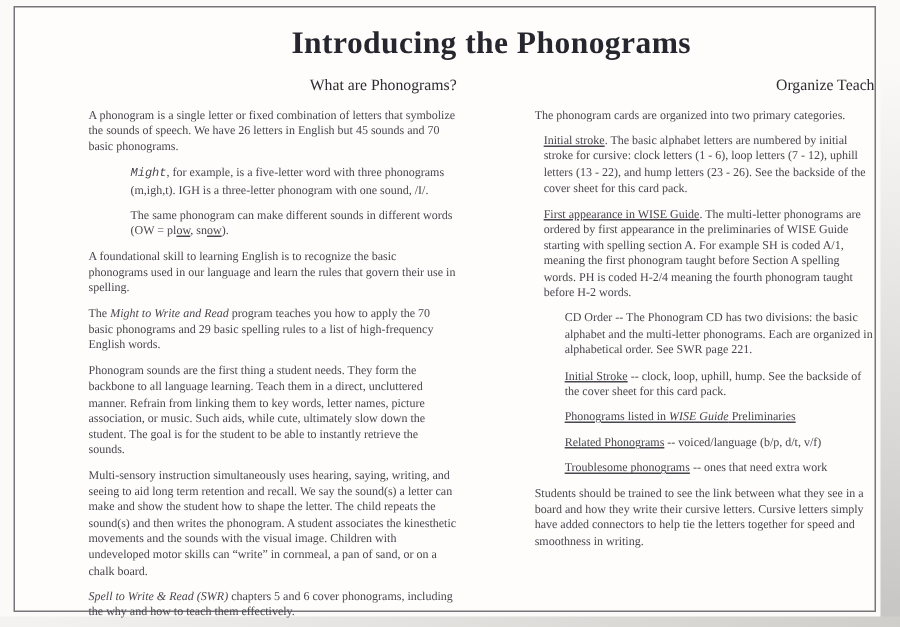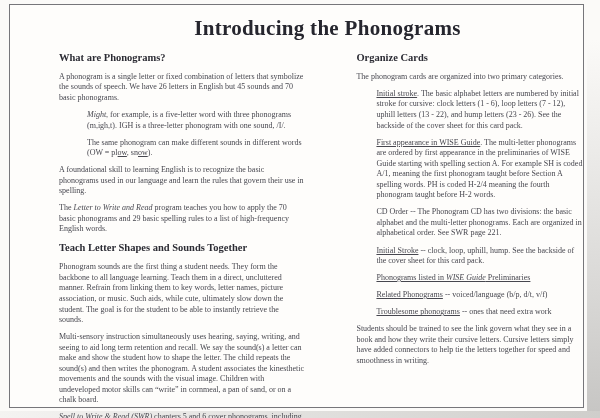--- a/index.html
+++ b/index.html
@@ -20,61 +20,60 @@
   .title{
     margin:11px 0 4px;text-align:center;
     font-size:21px;font-weight:bold;color:#26262e;
     transform:translateX(31px);letter-spacing:.3px;
   }
   .cols{display:flex;align-items:flex-start;}
   .col{color:#47474f;font-size:8px;line-height:1.32;text-align:left;}
   .col-left{width:247px;margin-left:49px;}
   .col-right{width:228px;margin-left:52px;}
   .sec-head{
-    margin:6px 0 7px;text-align:left;
-    font-size:10.5px;font-weight:bold;color:#2c2c34;
+    margin:6px 0 7px;text-align:right;
+    font-size:10.5px;font-weight:normal;color:#2c2c34;
   }
   .p{margin:0 0 6.5px;}
   .indent{margin-left:28px;}
-  .indent-r{margin-left:20px;}
+  .indent-r{margin-left:6px;}
   .item{margin:0 0 6.5px 20px;}
 </style>
 </head>
 <body>
 
 <div class="scan">
   <div class="edge-right"></div>
   <div class="edge-bottom"></div>
 
   <div class="page">
     <h1 class="title">Introducing the Phonograms</h1>
 
     <div class="cols">
 
       <div class="col col-left">
         <h2 class="sec-head">What are Phonograms?</h2>
         <p class="p"><span>A phonogram is a single letter or fixed combination of letters that symbolize the sounds of speech.  We have 26 letters in English but 45 sounds and 70 basic phonograms.</span></p>
-        <p class="p indent"><span style="font-style: italic;">Might</span><span>, for example, is a five-letter word with three phonograms (m,igh,t).  IGH is a three-letter phonogram with one sound, /I/.</span></p>
+        <p class="p indent"><span style="font-style: italic; font-family: Liberation Mono, monospace;">Might</span><span>, for example, is a five-letter word with three phonograms (m,igh,t).  IGH is a three-letter phonogram with one sound, /I/.</span></p>
         <p class="p indent"><span>The same phonogram can make different sounds in different words (OW = pl</span><span style="text-decoration: underline;">ow</span><span>, sn</span><span style="text-decoration: underline;">ow</span><span>).</span></p>
         <p class="p"><span>A foundational skill to learning English is to recognize the basic phonograms used in our language and learn the rules that govern their use in spelling.</span></p>
-        <p class="p"><span>The </span><span style="font-style: italic;">Letter to Write and Read</span><span> program teaches you how to apply the 70 basic phonograms and 29 basic spelling rules to a list of high-frequency English words.</span></p>
-        <h2 class="sec-head">Teach Letter Shapes and Sounds Together</h2>
+        <p class="p"><span>The </span><span style="font-style: italic;">Might to Write and Read</span><span> program teaches you how to apply the 70 basic phonograms and 29 basic spelling rules to a list of high-frequency English words.</span></p>
         <p class="p"><span>Phonogram sounds are the first thing a student needs. They form the backbone to all language learning. Teach them in a direct, uncluttered manner. Refrain from linking them to key words, letter names, picture association, or music.  Such aids, while cute, ultimately slow down the student. The goal is for the student to be able to instantly retrieve the sounds.</span></p>
         <p class="p"><span>Multi-sensory instruction simultaneously uses hearing, saying, writing, and seeing to aid long term retention and recall.  We say the sound(s) a letter can make and show the student how to shape the letter. The child repeats the sound(s) and then writes the phonogram.  A student associates the kinesthetic movements and the sounds with the visual image. Children with undeveloped motor skills can “write” in cornmeal, a pan of sand, or on a chalk board.</span></p>
         <p class="p"><span style="font-style: italic;">Spell to Write &amp; Read (SWR)</span><span> chapters 5 and 6 cover phonograms, including the why and how to teach them effectively.</span></p>
       </div>
 
       <div class="col col-right">
-        <h2 class="sec-head">Organize Cards</h2>
+        <h2 class="sec-head">Organize Teach</h2>
         <p class="p"><span>The phonogram cards are organized into two primary categories.</span></p>
         <p class="p indent-r"><span style="text-decoration: underline;">Initial stroke</span><span>. The basic alphabet letters are numbered by initial stroke for cursive:  clock letters (1 - 6), loop letters (7 - 12), uphill letters (13 - 22), and hump letters (23 - 26).  See the backside of the cover sheet for this card pack.</span></p>
         <p class="p indent-r"><span style="text-decoration: underline;">First appearance in WISE Guide</span><span>. The multi-letter phonograms are ordered by first appearance in the preliminaries of WISE Guide starting with spelling section A.  For example SH is coded A/1, meaning the first phonogram taught before Section A spelling words.  PH is coded H-2/4 meaning the fourth phonogram taught before H-2 words.</span></p>
         <p class="item"><span style="">CD Order</span><span> -- The Phonogram CD has two divisions: the basic alphabet and the multi-letter phonograms.  Each are organized in alphabetical order.  See SWR page 221.</span></p>
         <p class="item"><span style="text-decoration: underline;">Initial Stroke</span><span> -- clock, loop, uphill, hump.  See the backside of the cover sheet for this card pack.</span></p>
         <p class="item"><span style="text-decoration: underline;">Phonograms listed in </span><span style="font-style: italic; text-decoration: underline;">WISE Guide</span><span style="text-decoration: underline;"> Preliminaries</span></p>
         <p class="item"><span style="text-decoration: underline;">Related Phonograms</span><span> -- voiced/language (b/p, d/t, v/f)</span></p>
         <p class="item"><span style="text-decoration: underline;">Troublesome phonograms</span><span> -- ones that need extra work</span></p>
-        <p class="p"><span>Students should be trained to see the link govern what they see in a book and how they write their cursive letters.  Cursive letters simply have added connectors to help tie the letters together for speed and smoothness in writing.</span></p>
+        <p class="p"><span>Students should be trained to see the link between what they see in a board and how they write their cursive letters.  Cursive letters simply have added connectors to help tie the letters together for speed and smoothness in writing.</span></p>
       </div>
 
     </div>
   </div>
 </div>
 
 </body></html>

